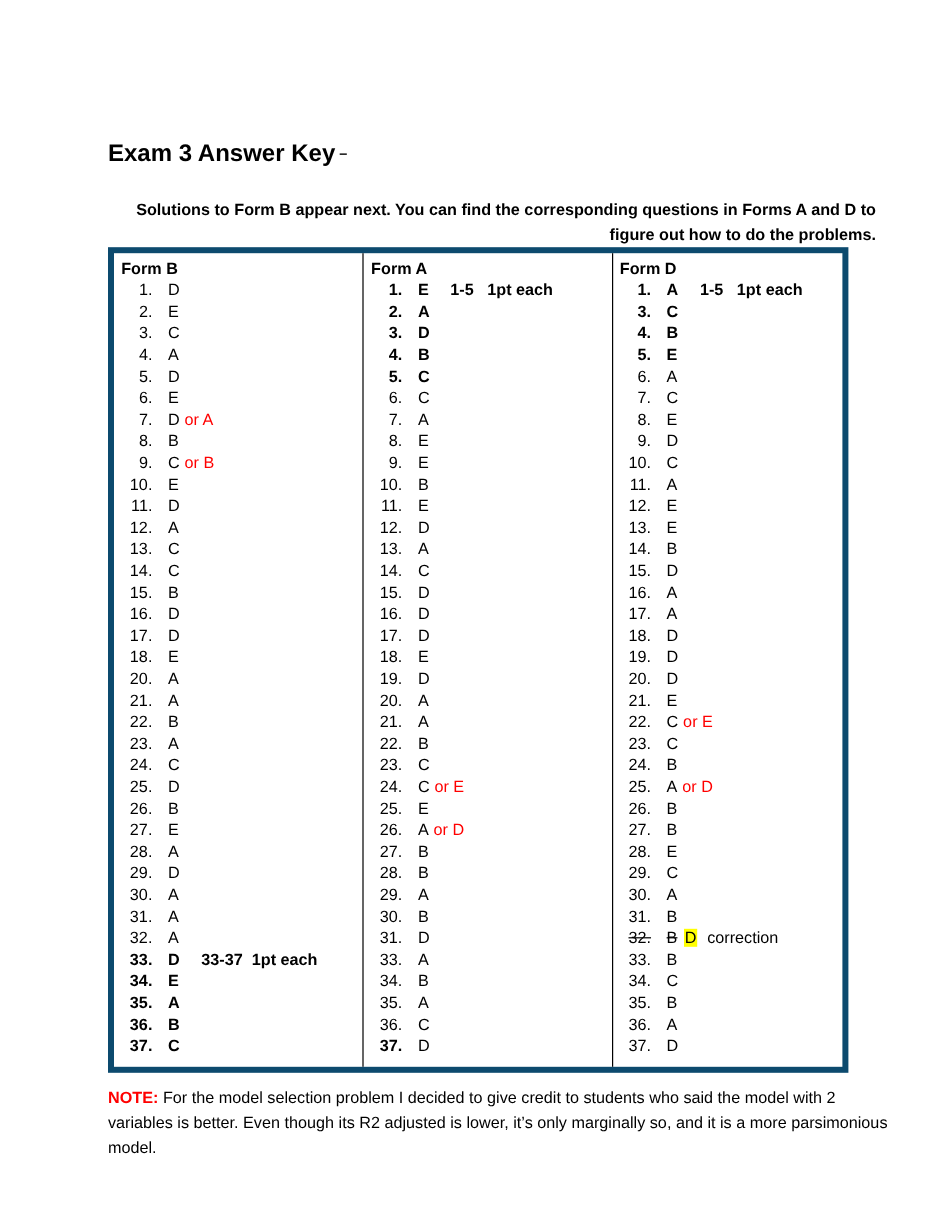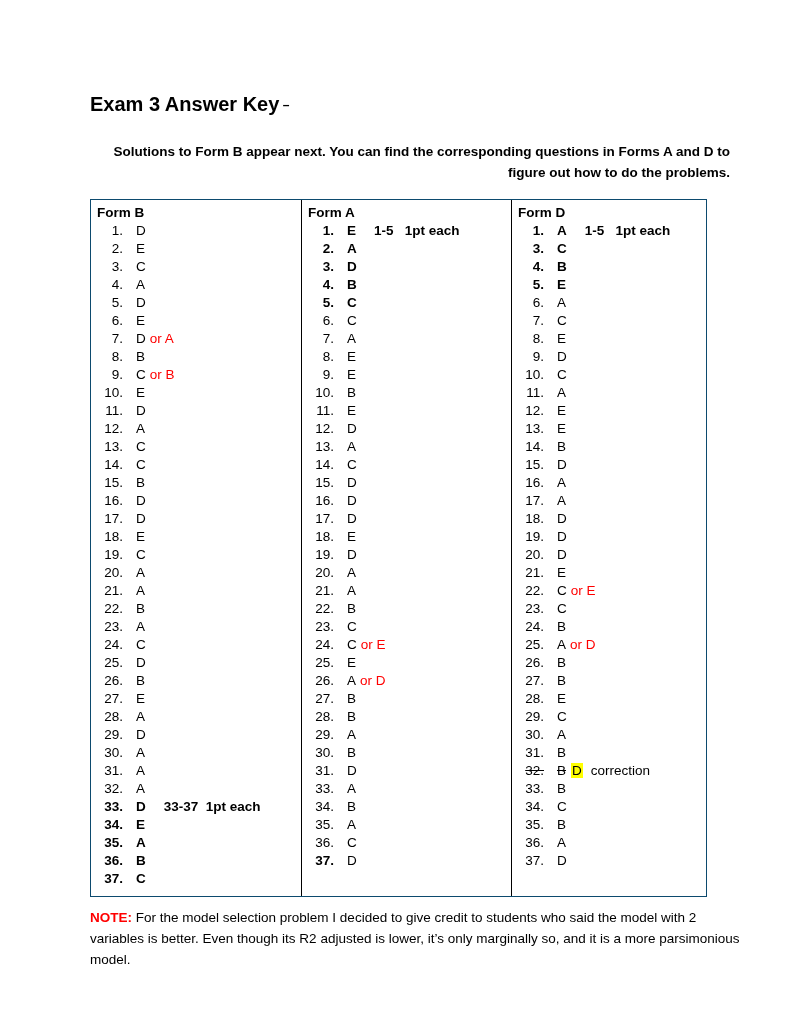--- a/index.html
+++ b/index.html
@@ -2,36 +2,35 @@
 <html style="--red: #ff0000; --hl: #ffff00;"><head>
 <meta charset="utf-8">
 <style>
   html, body { margin: 0; padding: 0; background: #ffffff; }
   body {
     width: 791px;
     min-height: 1024px;
     font-family: "Liberation Sans", "DejaVu Sans", sans-serif;
     color: #000000;
   }
-  .page { padding: 92px 70px 40px 90px; }
+  .page { padding: 116px 70px 40px 90px; }
   h1.title { margin: 0; font-size: 20px; font-weight: bold; line-height: 24px; }
   .title-suffix { font-size: 12px; font-weight: bold; vertical-align: 2px; }
   p { margin: 0; }
   .intro {
     margin-top: 24px;
     font-size: 13.5px;
     font-weight: bold;
     line-height: 21px;
     width: 640px;
     text-align: right;
   }
   .answer-table {
-    margin-top: 16px;
     display: flex;
-    border: 1px solid #0c4a6e;
+    border: 5px solid #0c4a6e;
     width: 617px;
     box-sizing: border-box;
   }
   .col { box-sizing: border-box; padding: 4px 6px 8px 6px; }
   .col + .col { border-left: 1px solid #000; }
   .col:nth-child(1) { width: 210px; }
   .col:nth-child(2) { width: 210px; }
   .col:nth-child(3) { width: 195px; }
   .col-header { font-weight: bold; font-size: 13.5px; line-height: 18px; }
   .row { font-size: 13.5px; line-height: 18px; white-space: nowrap; }
@@ -74,21 +73,20 @@
         <div class="row"><span class="num">9.</span><span class="ans">C</span><span class="or red">or B</span></div>
         <div class="row"><span class="num">10.</span><span class="ans">E</span></div>
         <div class="row"><span class="num">11.</span><span class="ans">D</span></div>
         <div class="row"><span class="num">12.</span><span class="ans">A</span></div>
         <div class="row"><span class="num">13.</span><span class="ans">C</span></div>
         <div class="row"><span class="num">14.</span><span class="ans">C</span></div>
         <div class="row"><span class="num">15.</span><span class="ans">B</span></div>
         <div class="row"><span class="num">16.</span><span class="ans">D</span></div>
         <div class="row"><span class="num">17.</span><span class="ans">D</span></div>
         <div class="row"><span class="num">18.</span><span class="ans">E</span></div>
-        <div class="row"><span class="num">19.</span><span class="ans">C</span></div>
         <div class="row"><span class="num">20.</span><span class="ans">A</span></div>
         <div class="row"><span class="num">21.</span><span class="ans">A</span></div>
         <div class="row"><span class="num">22.</span><span class="ans">B</span></div>
         <div class="row"><span class="num">23.</span><span class="ans">A</span></div>
         <div class="row"><span class="num">24.</span><span class="ans">C</span></div>
         <div class="row"><span class="num">25.</span><span class="ans">D</span></div>
         <div class="row"><span class="num">26.</span><span class="ans">B</span></div>
         <div class="row"><span class="num">27.</span><span class="ans">E</span></div>
         <div class="row"><span class="num">28.</span><span class="ans">A</span></div>
         <div class="row"><span class="num">29.</span><span class="ans">D</span></div>

